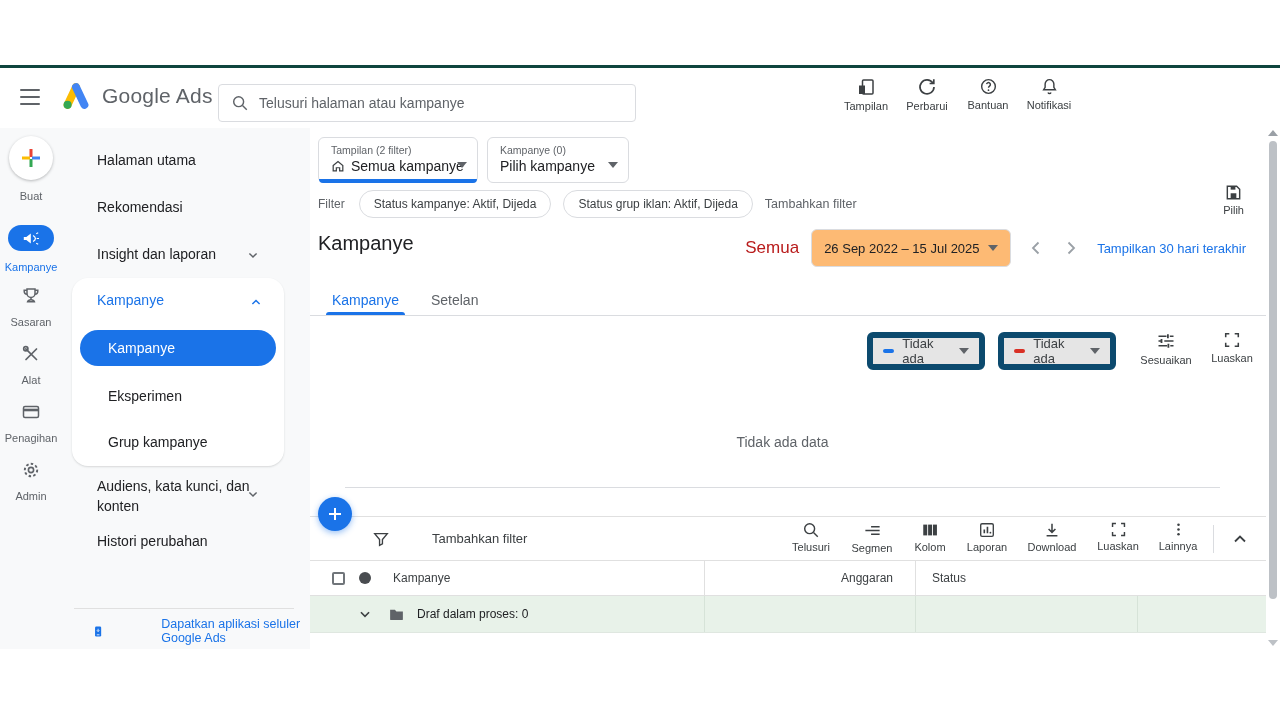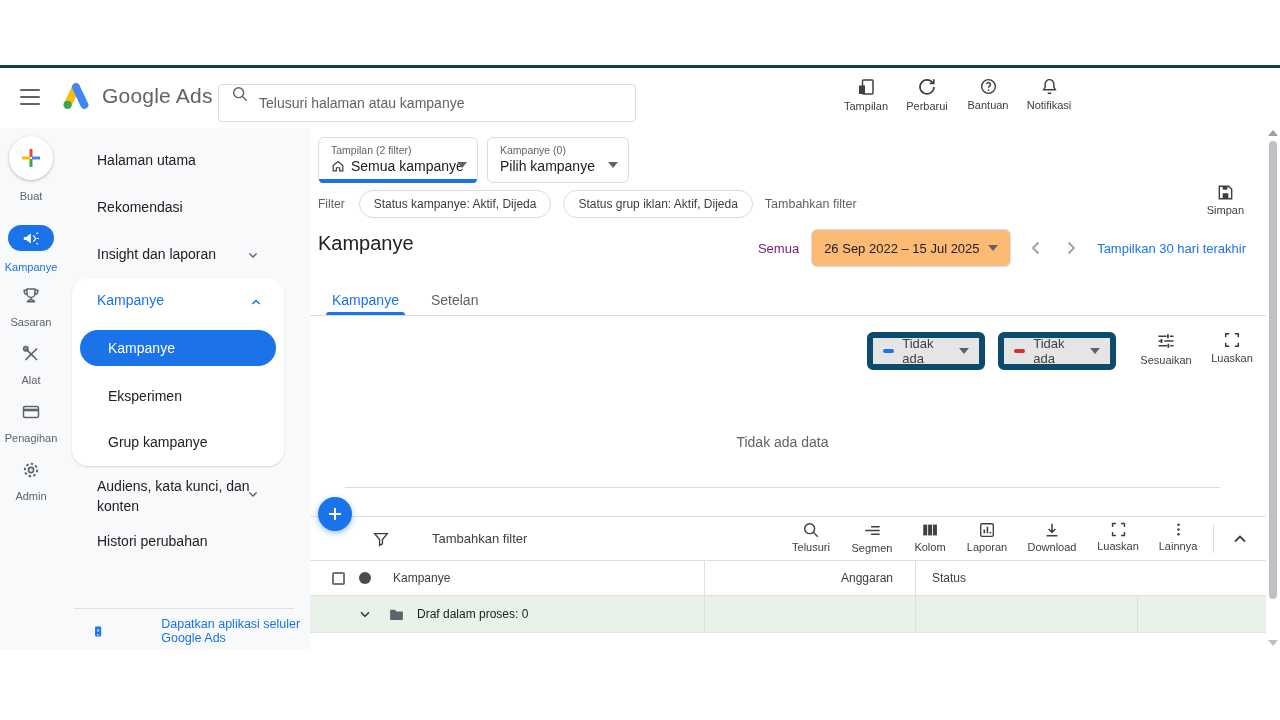--- a/index.html
+++ b/index.html
@@ -11,21 +11,21 @@
   }
   .app { position:absolute; top:65px; left:0; width:1280px; height:584px; background:#fff; }
   .topline { position:absolute; top:0; left:0; width:100%; height:3px; background:#0e453e; }
 
   
   .header { position:absolute; top:3px; left:0; right:0; height:60px; background:#fff; }
   .hamburger { position:absolute; left:20px; top:21px; width:20px; height:16px; display:flex; flex-direction:column; justify-content:space-between; cursor:pointer; }
   .hamburger span { display:block; height:2px; background:#5f6368; border-radius:1px; }
   .brand { position:absolute; left:60px; top:14px; display:flex; align-items:center; gap:10px; }
   .brand-text { font-size:21px; color:#5f6368; letter-spacing:.2px; }
-  .searchbox { position:absolute; left:218px; top:16px; width:418px; height:38px; border:1px solid #dadce0; border-radius:4px; display:flex; gap:10px; padding:0 12px; background:#fff; }
+  .searchbox { position:absolute; left:218px; top:16px; width:418px; height:38px; border:1px solid #dadce0; border-radius:4px; display:flex; align-items:center; gap:10px; padding:0 12px; background:#fff; }
   .searchbox input { border:none; outline:none; flex:1; font:14px "Liberation Sans","DejaVu Sans",sans-serif; color:#3c4043; background:transparent; }
   .searchbox input::placeholder { color:#5f6368; opacity:1; }
   .top-actions { position:absolute; right:203px; top:9px; display:flex; gap:5px; }
   .top-action { width:56px; display:flex; flex-direction:column; align-items:center; gap:3px; cursor:pointer; }
   .top-action .lbl { font-size:11px; color:#3c4043; white-space:nowrap; }
 
   
   .leftpanel { position:absolute; top:63px; left:0; width:310px; height:521px; background:#f8f9fa; }
   .rail { position:absolute; left:0; top:0; width:62px; height:100%; }
   .rail-item { position:absolute; left:0; width:62px; display:flex; flex-direction:column; align-items:center; gap:10px; cursor:pointer; }
@@ -60,21 +60,21 @@
 
   .filterrow { position:absolute; left:8px; top:62px; height:28px; display:flex; align-items:center; gap:12px; }
   .filterrow .flabel { font-size:12px; color:#5f6368; margin-right:2px; }
   .chip { height:28px; border:1px solid #dadce0; border-radius:14px; display:flex; align-items:center; padding:0 14px; font-size:12px; font-weight:500; color:#3c4043; background:#fff; cursor:pointer; white-space:nowrap; }
   .addfilter { font-size:12.5px; color:#5f6368; cursor:pointer; }
   .saveblock { position:absolute; right:22px; top:55px; display:flex; flex-direction:column; align-items:center; gap:2px; cursor:pointer; }
   .saveblock .lbl { font-size:11px; color:#3c4043; }
 
   .page-title { position:absolute; left:8px; top:104px; font-size:20px; font-weight:400; color:#202124; }
   .daterow { position:absolute; right:20px; top:100px; height:40px; display:flex; align-items:center; }
-  .daterow .scope { font-size:13px; color:#701a75; margin-right:12px; }
+  .daterow .scope { font-size:17px; color:#b91c1c; margin-right:12px; }
   .datebox { width:200px; height:38px; border:1px solid #dadce0; border-radius:6px; display:flex; align-items:center; justify-content:space-between; padding:0 12px; cursor:pointer; background:#fdba74; }
   .datebox .lbl { font-size:13px; color:#202124; }
   .nav-chev { margin-left:15px; cursor:pointer; display:flex; }
   .quickrange { margin-left:16px; font-size:13px; font-weight:500; color:#1a73e8; cursor:pointer; white-space:nowrap; }
 
   .tabs { position:absolute; left:0; right:0; top:157px; height:31px; border-bottom:1px solid #dadce0; display:flex; padding-left:8px; gap:4px; }
   .tab { padding:0 14px; font-size:14px; display:flex; align-items:center; position:relative; cursor:pointer; color:#5f6368; }
   .tab.active { color:#1a73e8; font-weight:500; }
   .tab.active::after { content:""; position:absolute; left:8px; right:8px; bottom:0; height:3px; background:#1a73e8; border-radius:3px 3px 0 0; }
 
@@ -312,21 +312,21 @@
       <div class="chip">Status grup iklan: Aktif, Dijeda</div>
       <span class="addfilter">Tambahkan filter</span>
     </div>
 
     <div class="saveblock">
       <svg width="19" height="19" viewBox="0 0 20 20" fill="none" stroke="#3c4043" stroke-width="1.5">
         <path d="M3.5 3.5h9.8l3.2 3.2v9.8H3.5Z"></path>
         <rect x="7" y="10.8" width="6" height="5.7" fill="#3c4043" stroke="none"></rect>
         <rect x="7" y="3.8" width="5" height="3.2" fill="#3c4043" stroke="none"></rect>
       </svg>
-      <span class="lbl">Simpan</span>
+      <span class="lbl">Pilih</span>
     </div>
 
     <div class="page-title">Kampanye</div>
     <div class="daterow">
       <span class="scope">Semua</span>
       <div class="datebox">
         <span class="lbl">26 Sep 2022 – 15 Jul 2025</span>
         <span class="caret"></span>
       </div>
       <span class="nav-chev">

